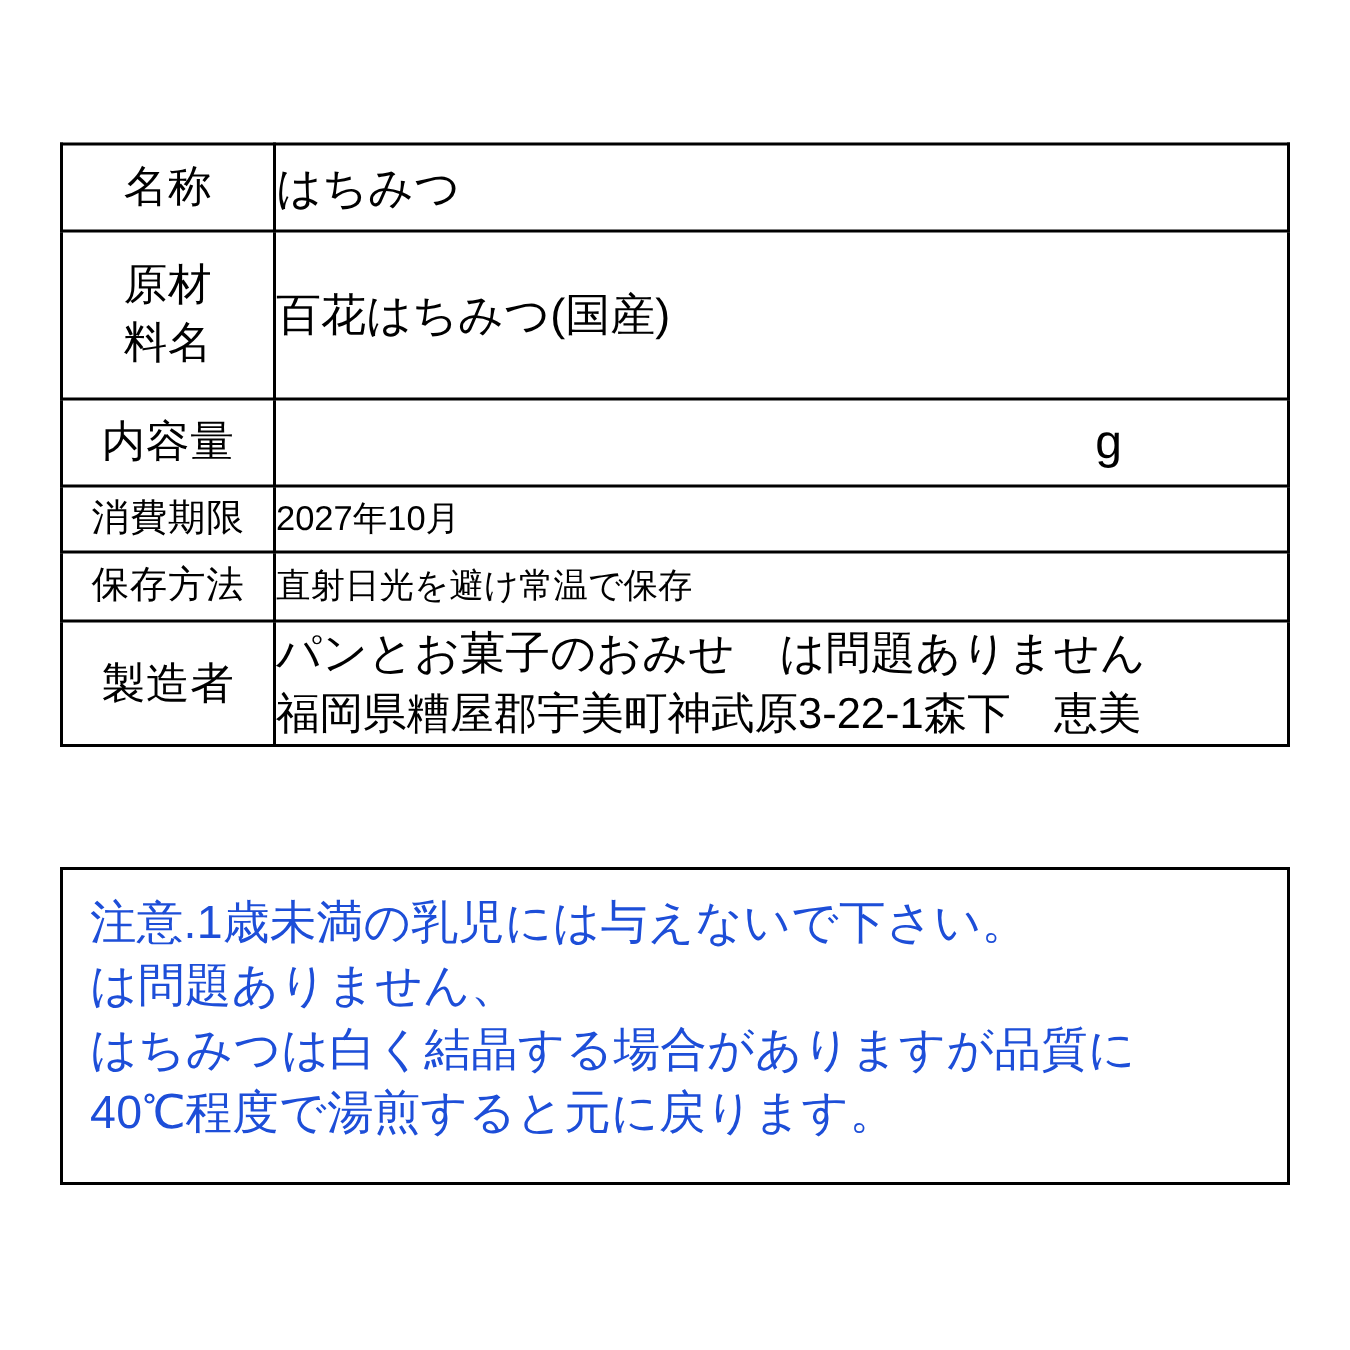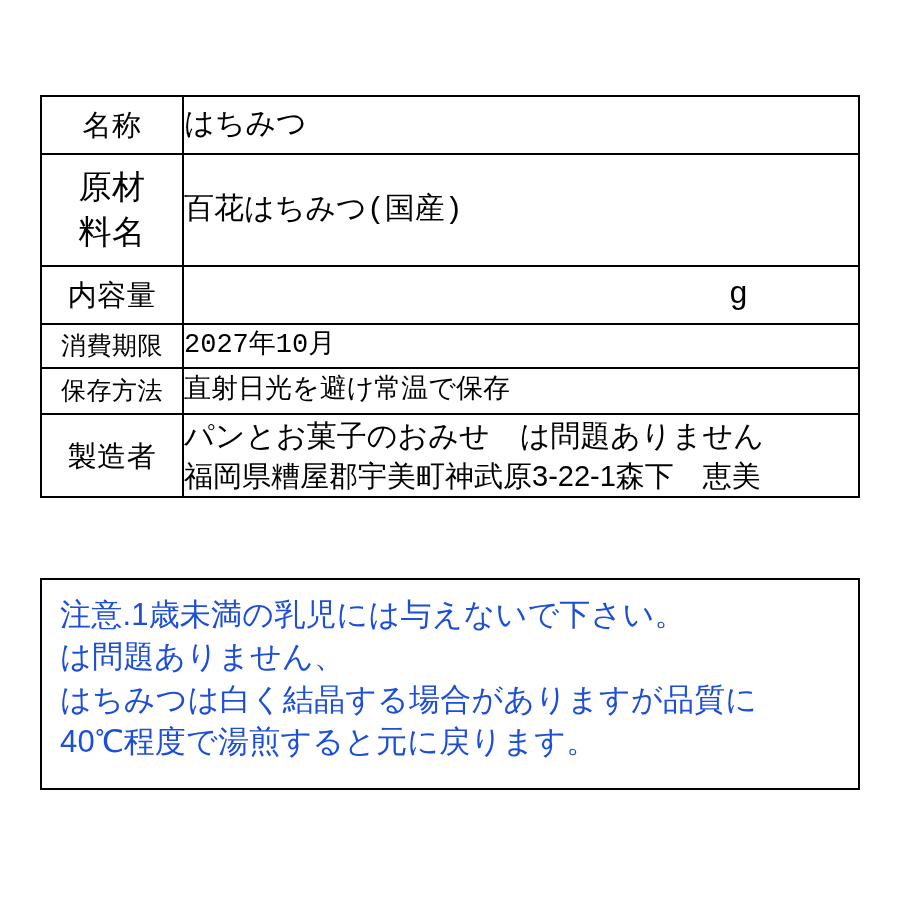--- a/index.html
+++ b/index.html
@@ -45,28 +45,27 @@
     letter-spacing: 0.5px;
     padding: 6px 2px;
   }
   .th-cell.small {
     font-size: 25px;
   }
   .td-cell {
     padding: 6px 14px;
     font-size: 30px;
     line-height: 1.3;
-    font-family: Liberation Mono, monospace;
   }
   .td-cell.small {
-    font-size: 27px;
+    font-size: 23px;
   }
 
   .row-name .td-cell { height: 56px; }
-  .row-ingredients .th-cell { font-size: 33px; line-height: 1.35; }
+  .row-ingredients .th-cell { font-size: 29px; line-height: 1.35; }
   .row-ingredients .td-cell { height: 110px; }
   .row-amount .td-cell {
     height: 56px;
     text-align: right;
     padding-right: 110px;
     font-size: 32px;
   }
   .row-date .td-cell { height: 42px; }
   .row-store .td-cell { height: 44px; }
 

